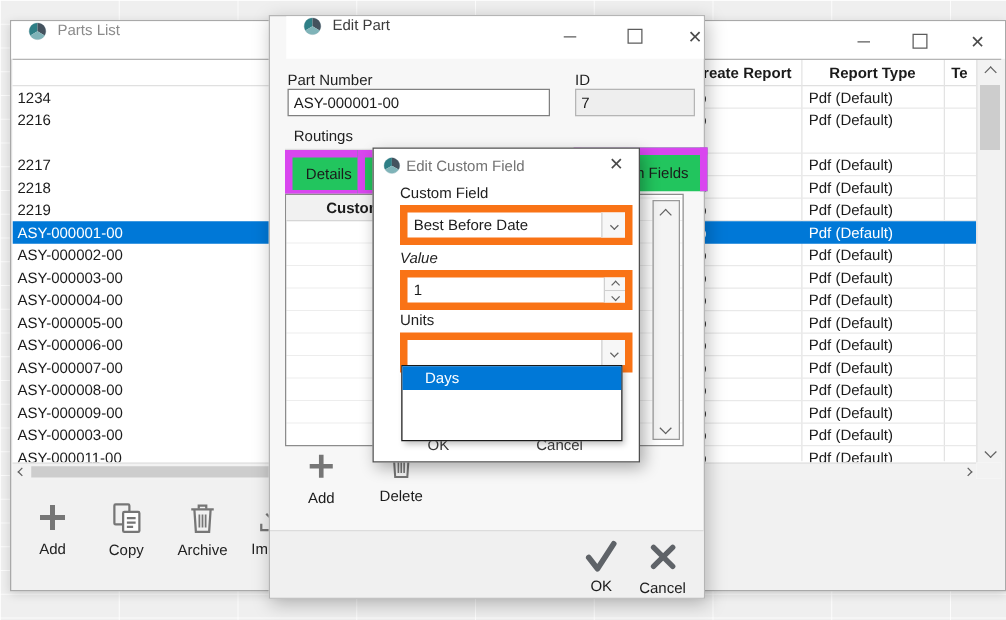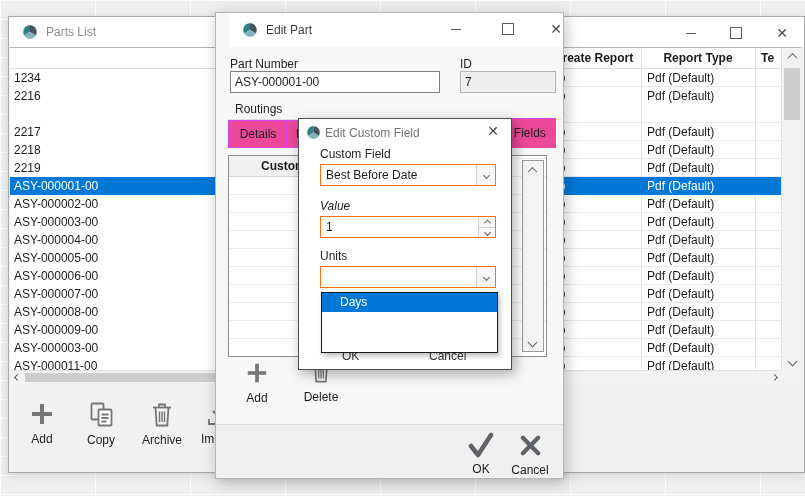--- a/index.html
+++ b/index.html
@@ -7,21 +7,21 @@
     background-color:#efefef;
     background-image:linear-gradient(to right, rgba(255,255,255,.8) 1px, transparent 1px),
                      linear-gradient(to bottom, rgba(255,255,255,.8) 1px, transparent 1px);
     background-size:95px 19px;
     font-family:"Liberation Sans", sans-serif;font-size:12px;color:#1b1b1b;}
   .abs{position:absolute;}
   
   .win{position:absolute;background:#f1f1f1;border:1px solid #a9a9a9;box-shadow:0 2px 8px rgba(0,0,0,.15);}
   .dlg{position:absolute;background:#f7f7f7;border:1px solid #b5b5b5;box-shadow:2px 4px 14px rgba(0,0,0,.25);}
   .dlg2{position:absolute;background:#ffffff;border:1px solid #4f4f4f;box-shadow:3px 4px 12px rgba(0,0,0,.32);}
-  .titlebar{position:absolute;left:0;top:0;right:0;height:30px;background:#fff;display:flex;align-items:center;}
+  .titlebar{position:absolute;left:0;top:0;right:0;height:30px;background:#fff;display:flex;}
   .title-txt{margin-left:8px;}
   .t-gray{color:#8b8b8b;} .t-dark{color:#3c3c3c;}
   .wctl{position:absolute;top:2px;width:30px;height:28px;display:flex;align-items:center;justify-content:center;color:#5c5c5c;cursor:default;}
   .min-glyph{width:10px;height:1px;background:#5c5c5c;display:inline-block;}
   .max-glyph{width:10px;height:10px;border:1px solid #5c5c5c;display:inline-block;}
   .close-glyph{font-size:14px;line-height:14px;color:#4a4a4a;}
   
   #ptable{position:absolute;left:1px;top:30px;width:791px;height:335px;background:#fff;border-top:1px solid #b5b5b5;}
   .colline{position:absolute;top:0;height:321px;width:1px;background:#e3e3e3;}
   .hdr{position:absolute;top:0;height:20px;line-height:20px;font-weight:bold;text-align:center;white-space:nowrap;}
@@ -45,30 +45,30 @@
   .chev.left{transform:rotate(135deg);}
   .chev.right{transform:rotate(-45deg);}
   .chev.sm{width:4px;height:4px;border-width:1.2px;}
   
   .tbtn{position:absolute;width:60px;display:flex;flex-direction:column;align-items:center;gap:5px;cursor:default;}
   .tbtn .lbl{color:#222;}
   
   .flabel{position:absolute;color:#1f1f1f;white-space:nowrap;}
   .tinput{position:absolute;height:20px;border:1px solid #808080;background:#fff;padding:0 4px;font:12px "Liberation Sans",sans-serif;color:#1b1b1b;box-sizing:content-box;}
   .robox{position:absolute;height:20px;line-height:20px;background:#eeeeee;border:1px solid #b5b5b5;padding:0 4px;}
-  .tab{position:absolute;background:#ec4899;border:1px solid #d946ef;text-align:center;white-space:nowrap;overflow:hidden;}
+  .tab{position:absolute;background:#22c55e;border:6px solid #d946ef;text-align:center;white-space:nowrap;overflow:hidden;}
   .cfgrid{position:absolute;background:#fff;border:1px solid #8c8c8c;
     background-image:linear-gradient(to bottom, #ededed 1px, transparent 1px);
     background-size:100% 18px;background-position:0 20px;}
   .cfgrid .ghead{position:absolute;left:0;top:0;width:140px;height:20px;line-height:20px;background:#f1f1f1;border-bottom:1px solid #d6d6d6;font-weight:bold;text-align:center;overflow:hidden;}
   .gvsb{position:absolute;right:2px;top:4px;width:20px;height:190px;background:#f4f4f4;border:1px solid #9a9a9a;}
   .dbtn{position:absolute;display:flex;flex-direction:column;align-items:center;gap:6px;cursor:default;}
   .footer{position:absolute;left:0;right:0;bottom:0;background:#f0f0f0;border-top:1px solid #dcdcdc;}
   
-  .combo{position:absolute;height:20px;border:1px solid #f97316;background:#fff;}
+  .combo{position:absolute;height:20px;border:6px solid #f97316;background:#fff;}
   .combo .val{position:absolute;left:5px;top:0;line-height:20px;white-space:nowrap;}
   .cbtn{position:absolute;right:0;top:0;width:18px;height:100%;background:#f7f7f7;border-left:1px solid #d0d0d0;display:flex;align-items:center;justify-content:center;}
   .spincol{position:absolute;right:0;top:0;width:16px;height:100%;border-left:1px solid #d0d0d0;display:flex;flex-direction:column;}
   .spincol div{flex:1;display:flex;align-items:center;justify-content:center;background:#f7f7f7;}
   .spincol div:first-child{border-bottom:1px solid #d0d0d0;}
   .ddlist{position:absolute;border:1px solid #1a1a1a;background:#fff;z-index:3;box-shadow:2px 3px 5px rgba(0,0,0,.25);}
   .ddopt{height:19px;line-height:19px;padding-left:18px;}
   .ddopt.sel{background:#0078d7;color:#fff;}
   .clipped-lbl{position:absolute;color:#3a3a3a;z-index:1;white-space:nowrap;}
 </style>

